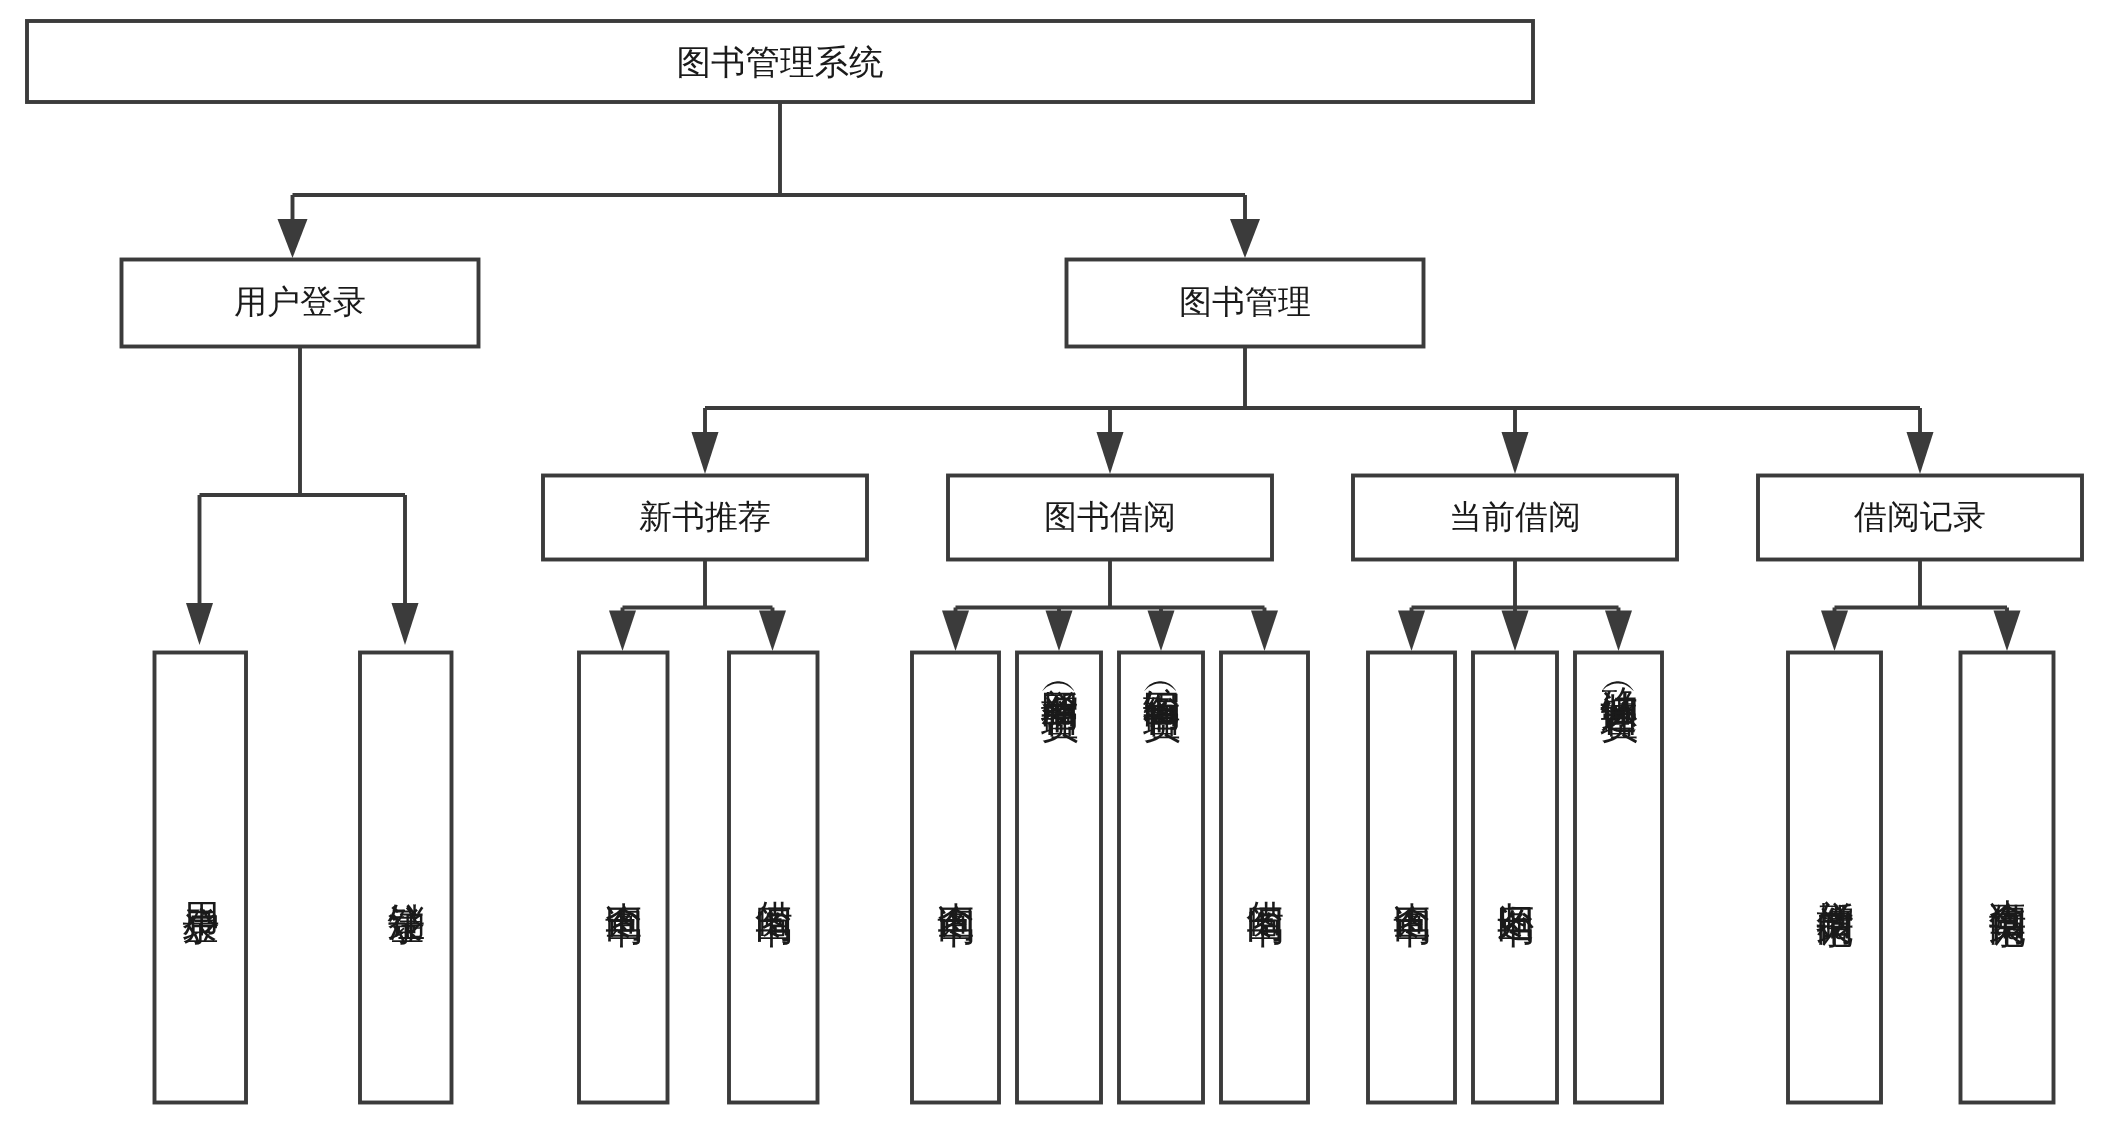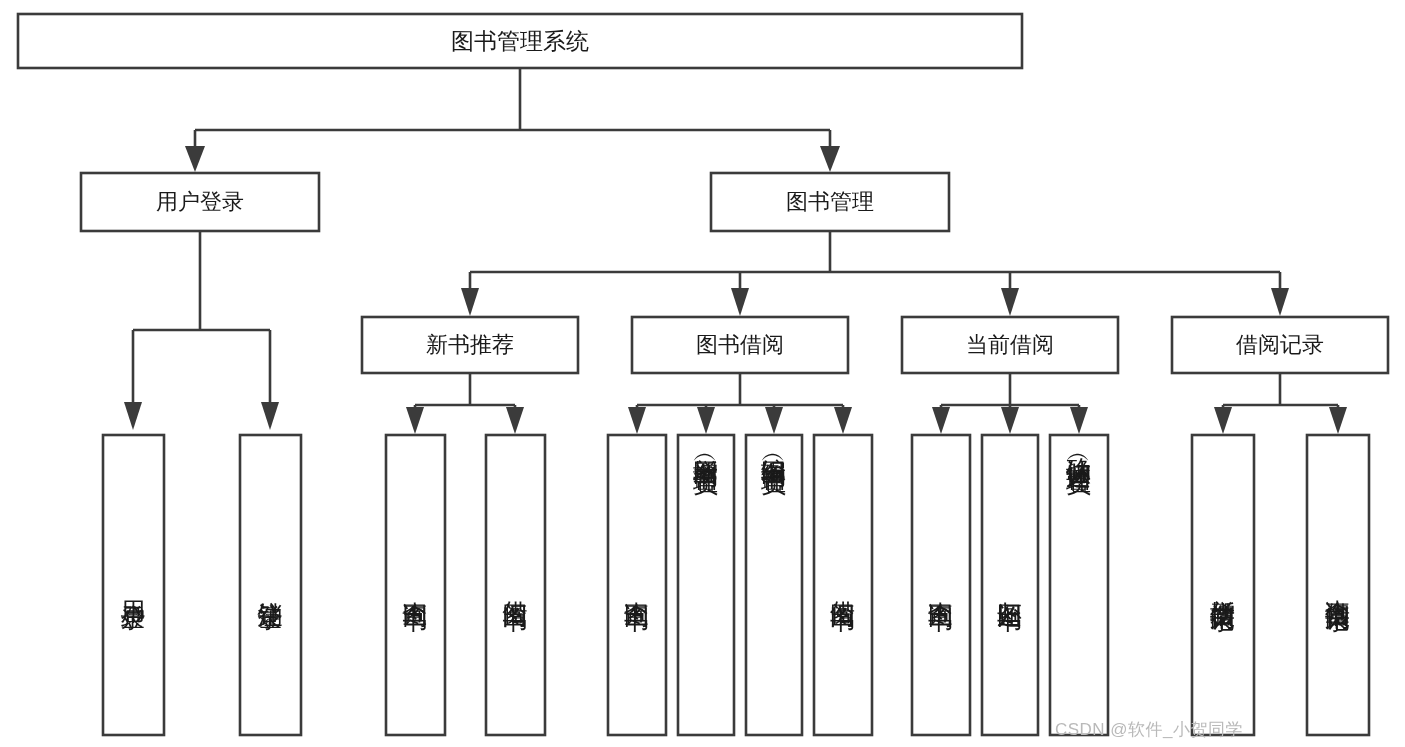--- a/index.html
+++ b/index.html
@@ -234,14 +234,13 @@
     <span class="leaf-label">确认归还（管理员）</span>
   </div>
 
   <div class="leaf-label-wrap" style="left:1192px; top:435px; width:62px; height:300px;">
     <span class="leaf-label">新增借阅记录</span>
   </div>
   <div class="leaf-label-wrap" style="left:1307px; top:435px; width:62px; height:300px;">
     <span class="leaf-label">查询借阅记录</span>
   </div>
 
-  <div class="watermark">CSDN @软件_小贺同学</div>
 </div>
 
 </body></html>

